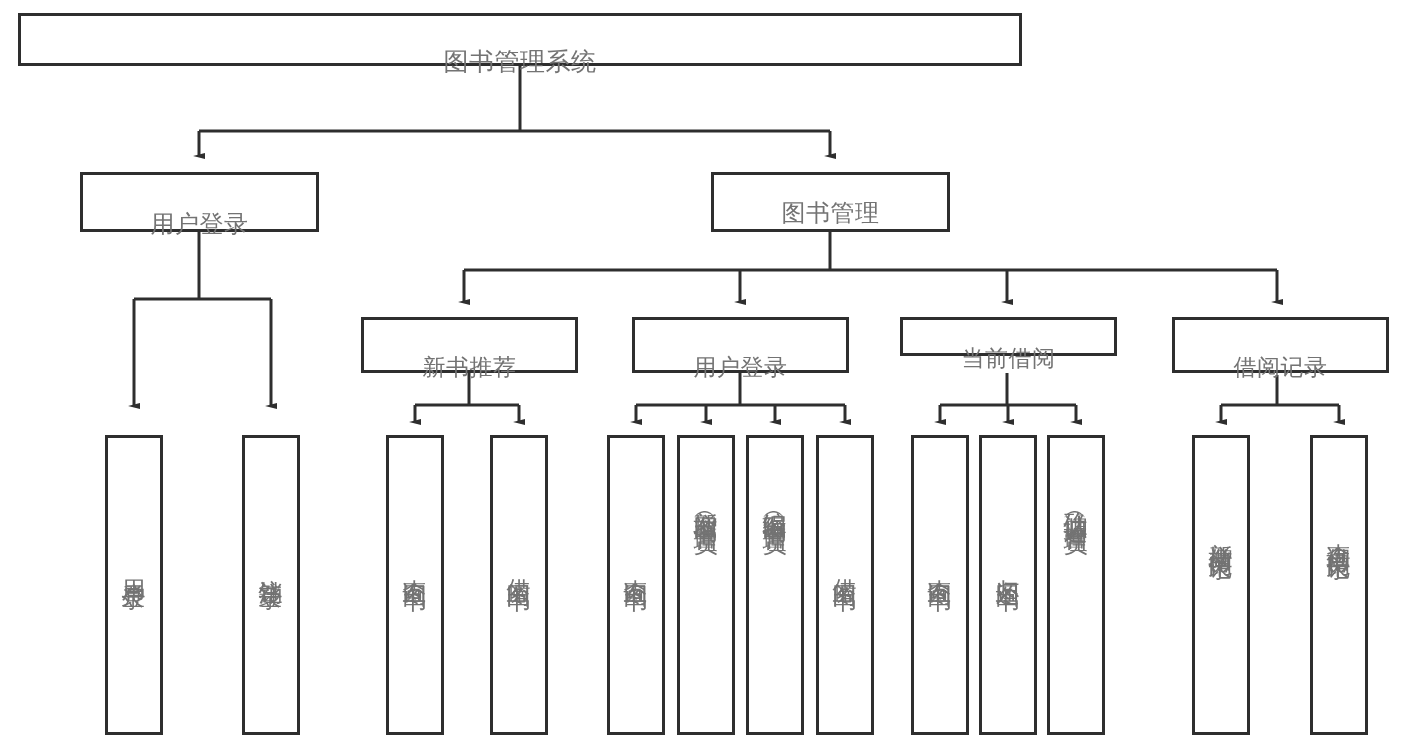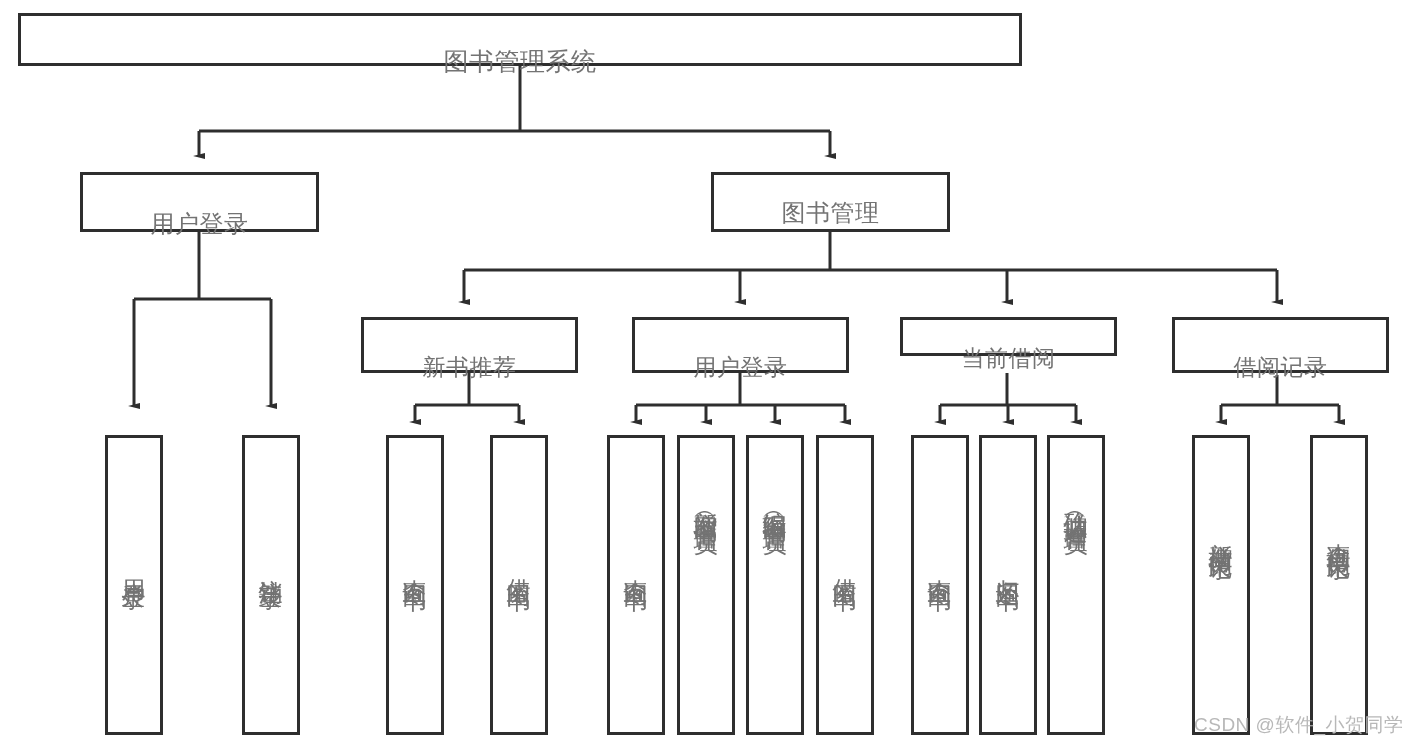--- a/index.html
+++ b/index.html
@@ -183,15 +183,14 @@
     <span class="node-label">确认归还（管理员）</span>
   </div>
 
   <div class="node-box leaf" style="left:1192px; top:435px; width:58px; height:300px; padding-top:42px;">
     <span class="node-label">新增借阅记录</span>
   </div>
   <div class="node-box leaf" style="left:1310px; top:435px; width:58px; height:300px; padding-top:42px;">
     <span class="node-label">查询借阅记录</span>
   </div>
 
-  <div class="watermark" style="left:1194px; top:712px;">CSDN @软件_小贺同学</div>
 
 </div>
 
 </body></html>

